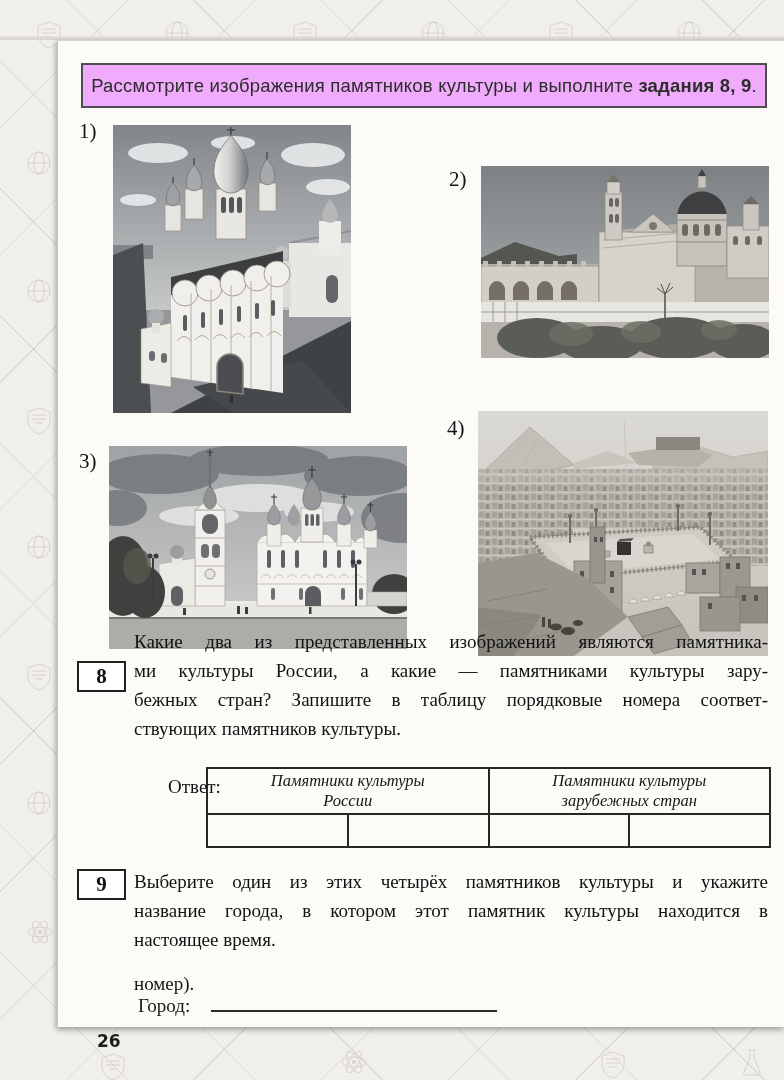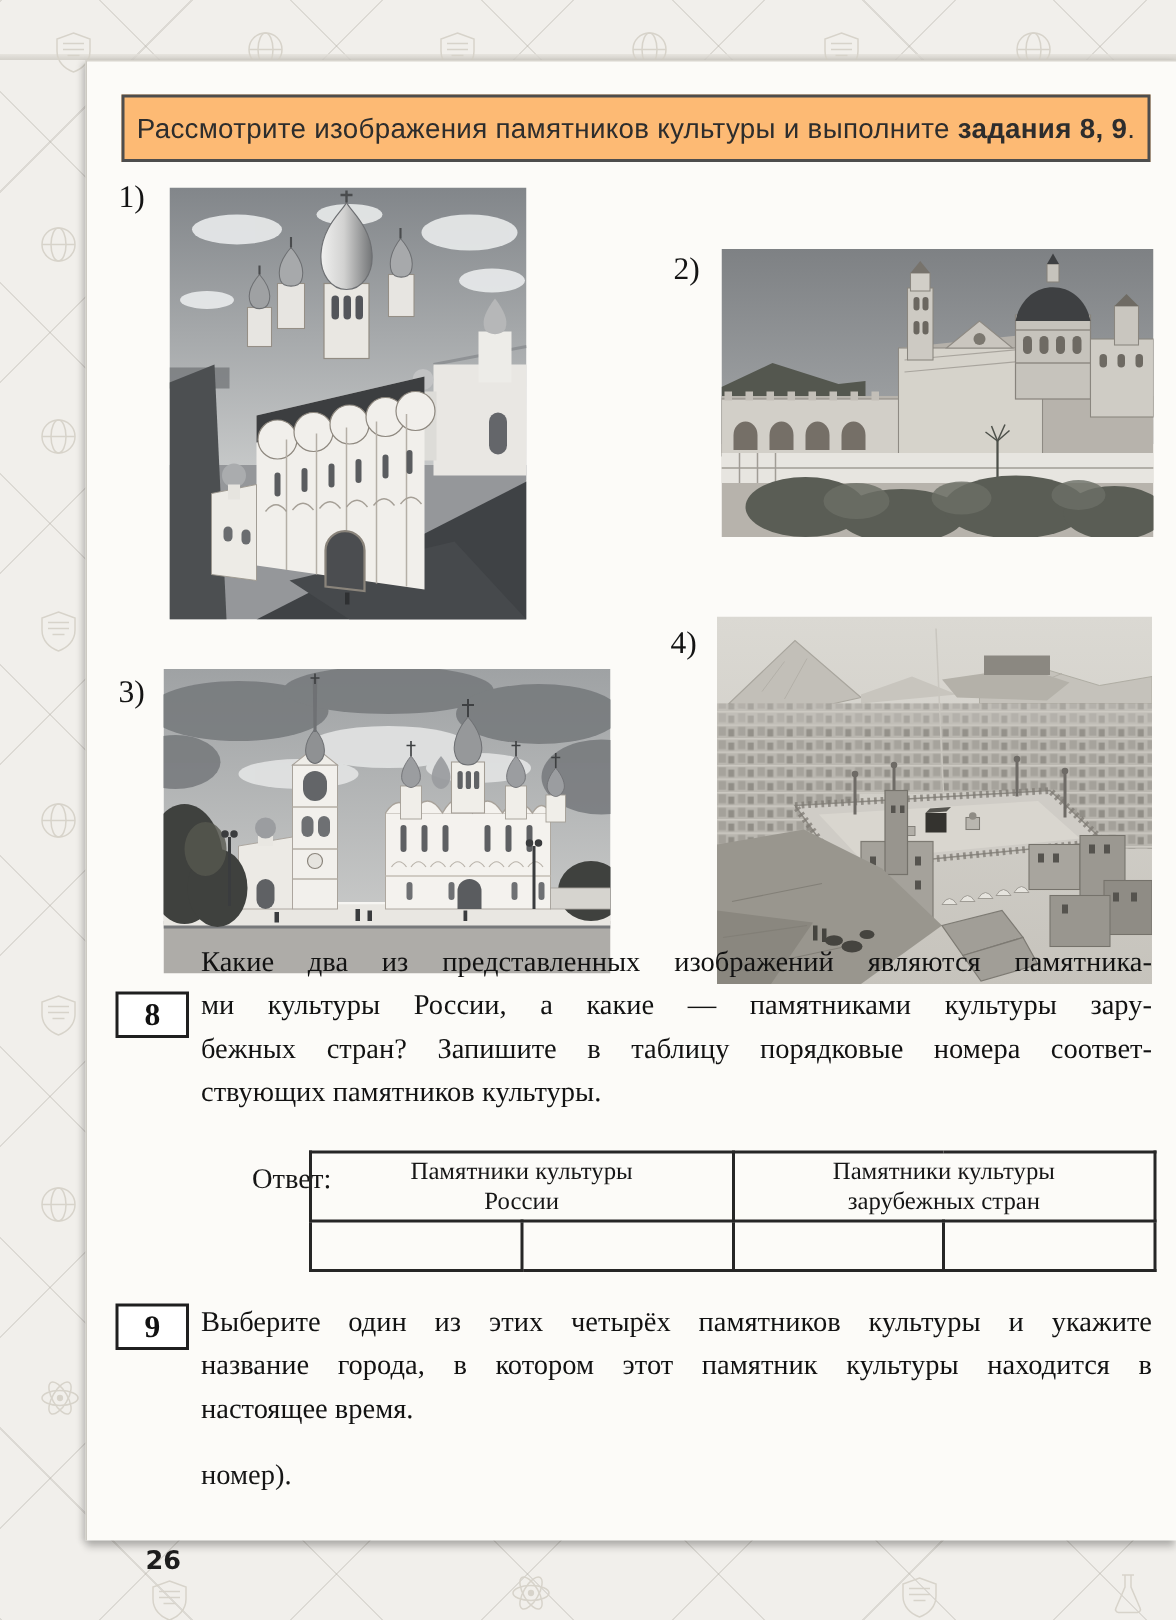--- a/index.html
+++ b/index.html
@@ -22,39 +22,39 @@
   .micon { position:absolute; z-index:1; color:#d7d3ca; }
   
   .sheet {
     position:absolute; left:57px; top:40px; width:727px; height:987px; z-index:2;
     background:#fcfbf8;
     border-left:1px solid #ccc9c2; border-top:1px solid #d8d5ce;
     box-shadow:-3px 1px 4px rgba(0,0,0,.12), 0 4px 5px rgba(0,0,0,.22);
   }
   .hbox {
     position:absolute; left:23px; top:22px; width:686px; height:45px;
-    border:2px solid #4d4d4d; background:#fdba74;
+    border:2px solid #4d4d4d; background:#f0abfc;
     display:flex; align-items:center; justify-content:center;
     font-family:"Liberation Sans", sans-serif; font-size:18.5px; color:#2d2d2d;
     letter-spacing:.2px; white-space:pre;
   }
   .figlabel { position:absolute; font-size:21px; color:#141414; }
   .photo { position:absolute; line-height:0; }
   .photo svg { display:block; }
   .numbox {
     position:absolute; width:49px; height:31px; border:2px solid #1f1f1f; background:#fff;
     display:flex; align-items:center; justify-content:center;
     font-size:21px; font-weight:bold; color:#111;
   }
   .para { position:absolute; width:634px; font-size:19px; line-height:29px; color:#121212; }
   .tline { text-align:justify; text-align-last:justify; }
   .tlast { text-align:left; }
   .anslabel { position:absolute; font-size:19px;margin-left:29px; }
   .anstable { position:absolute; left:148px; top:726px; width:565px; border-collapse:collapse; table-layout:fixed; }
-  .anstable th, .anstable td { border:2px solid #262626; font-weight:normal; }
+  .anstable th, .anstable td { border:2px solid #262626; font-weight:normal;font-style:italic; }
   .anstable th { height:46px; font-size:16.5px; line-height:20px; text-align:center; vertical-align:middle; }
   .anstable td { height:33px; }
   .chosen-row {
     position:absolute; left:76px; top:897px; width:636px;
     display:flex; align-items:center; justify-content:space-between;
     font-size:19px; line-height:29px;
   }
   .minibox { width:31px; height:32px; border:2px solid #242424; background:#fff; flex:0 0 auto; }
   .line-simple { position:absolute; font-size:19px; line-height:29px; }
   .city-row { position:absolute; left:80px; top:953px; font-size:19px; }
@@ -637,16 +637,19 @@
 
   <div class="numbox" style="left:19px;top:828px">
       <span>9</span>
     </div>
   <div class="para" style="left:76px;top:826px">
     <div class="tline">Выберите один из этих четырёх памятников культуры и укажите</div>
     <div class="tline">название города, в котором этот памятник культуры находится в</div>
     <div class="tlast">настоящее время.</div>
   </div>
   <div class="line-simple" style="left:76px;top:928px">номер).</div>
+  <div class="city-row">
+    <span>Город:</span><span class="city-blank"></span>
+  </div>
 
 </div>
 
 <div class="pagenum">26</div>
 
 </body></html>

